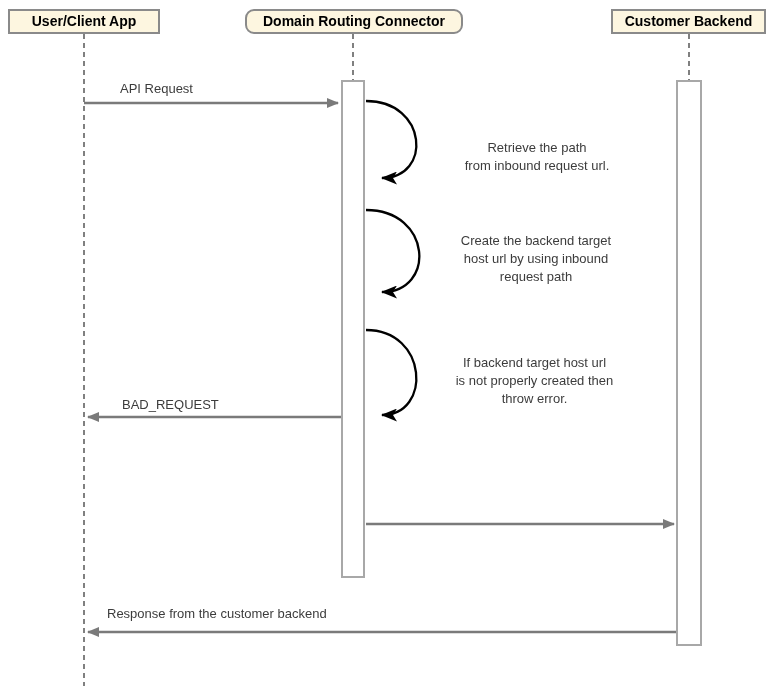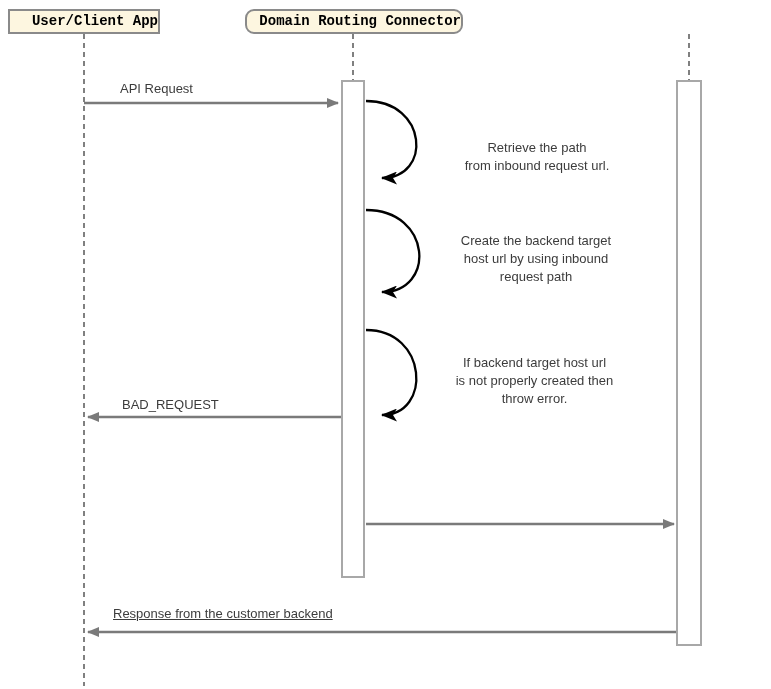--- a/index.html
+++ b/index.html
@@ -29,22 +29,22 @@
     height: 689px;
   }
   .lane-header {
     position: absolute;
     box-sizing: border-box;
     background: #fdf6e0;
     border: 2px solid #8a8a8a;
     color: #000000;
     font-size: 14px;
     font-weight: bold;
-    font-family: Liberation Mono, monospace;
-    text-align: right;
+    font-family: Liberation Sans, sans-serif;
+    text-align: center;
     line-height: 21px;
     height: 25px;
     white-space: nowrap;
     overflow: hidden;
   }
   .msg-label {
     position: absolute;
     color: #3c3c3c;
     font-size: 13px;
     font-family: "Liberation Sans", sans-serif;
@@ -106,30 +106,33 @@
   </svg>
 
   <div class="lane-header" style="left:8px; top:9px; width:152px;">
     <span>User/Client App</span>
   </div>
 
   <div class="lane-header" style="left:245px; top:9px; width:218px;border-radius:9px;">
     <span>Domain Routing Connector</span>
   </div>
 
+  <div class="lane-header" style="left:611px; top:9px; width:155px;">
+    <span>Customer Backend</span>
+  </div>
 
   <div class="activation" style="left:341px; top:80px; width:24px; height:498px;"></div>
 
   <div class="activation" style="left:676px; top:80px; width:26px; height:566px;"></div>
 
   <div class="msg-label" style="left:120px; top:80px; width:200px;">API Request</div>
 
   <div class="msg-label" style="left:122px; top:396px; width:200px;">BAD_REQUEST</div>
 
-  <div class="msg-label" style="left:113px; top:605px; width:400px;text-decoration:underline;">Response from the customer backend</div>
+  <div class="msg-label" style="left:107px; top:605px; width:400px;">Response from the customer backend</div>
 
   <div class="note-label" style="left:437px; top:139px; width:200px;">Retrieve the path
 from inbound request url.</div>
 
   <div class="note-label" style="left:427px; top:354px; width:215px;">If backend  target host url
 is not properly created then
 throw error.</div>
 
   <div class="note-label" style="left:436px; top:232px; width:200px;">Create the backend target
 host url by using inbound

